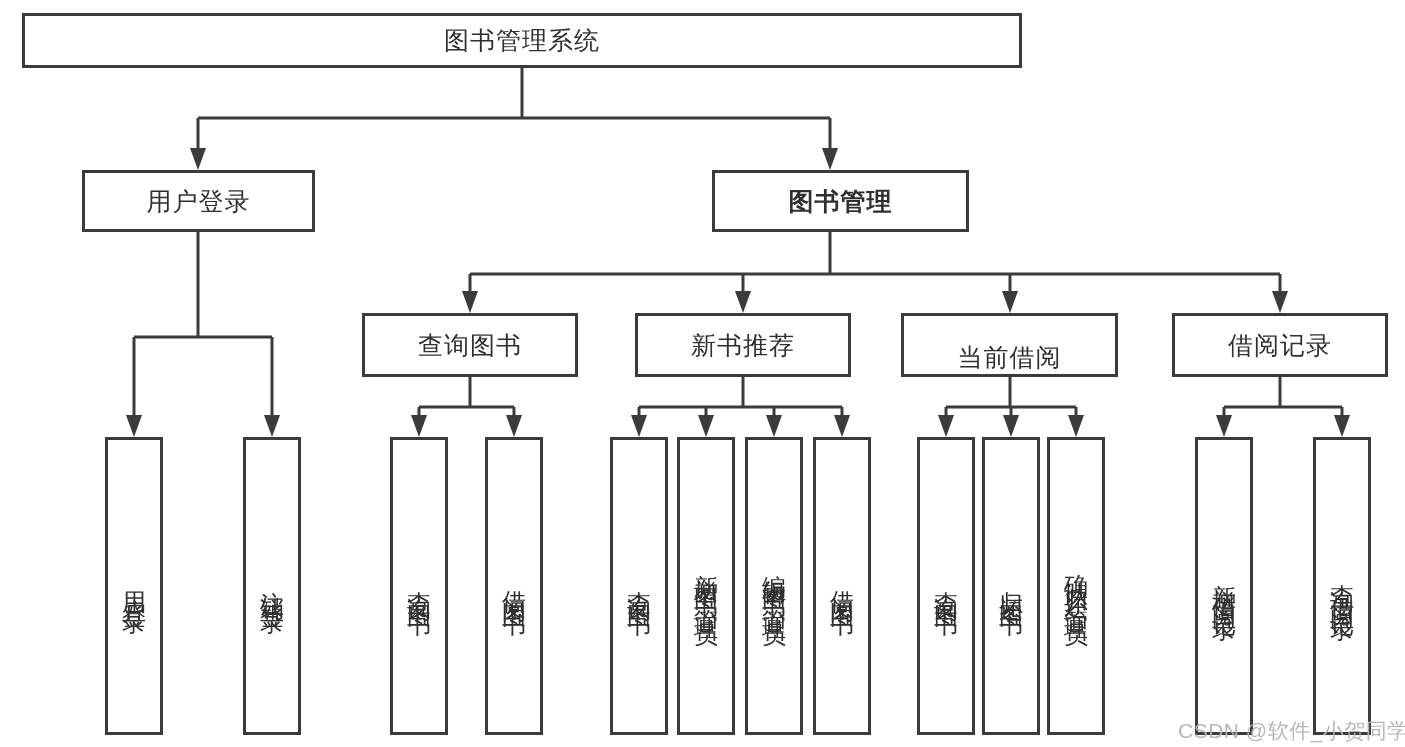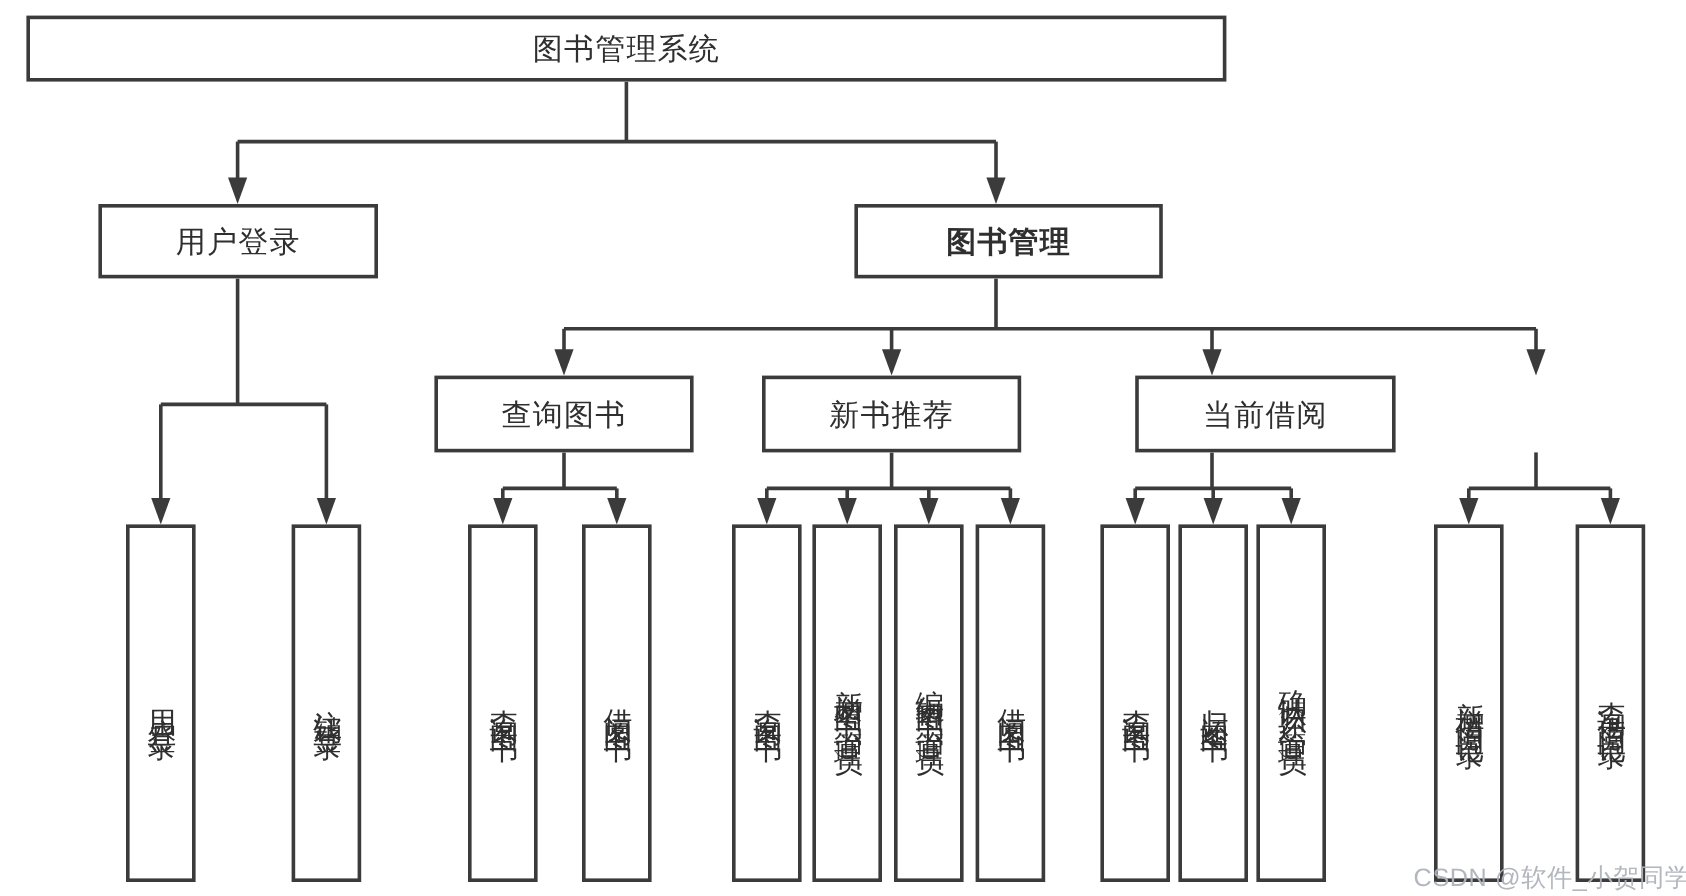--- a/index.html
+++ b/index.html
@@ -148,22 +148,25 @@
   <div class="box" style="left:712px; top:170px; width:257px; height:62px;font-weight:bold;">
     <span class="hlabel">图书管理</span>
   </div>
 
   <div class="box" style="left:362px; top:313px; width:216px; height:64px;">
     <span class="hlabel">查询图书</span>
   </div>
   <div class="box" style="left:635px; top:313px; width:216px; height:64px;">
     <span class="hlabel">新书推荐</span>
   </div>
-  <div class="box" style="left:946px; top:313px; width:217px; height:64px;">
+  <div class="box" style="left:901px; top:313px; width:217px; height:64px;align-items:flex-end;">
     <span class="hlabel">当前借阅</span>
+  </div>
+  <div class="box" style="left:1172px; top:313px; width:216px; height:64px;">
+    <span class="hlabel">借阅记录</span>
   </div>
 
   <div class="box vbox" style="left:105px; top:437px;">
     <span class="vtext">用户登录</span>
   </div>
   <div class="box vbox" style="left:243px; top:437px;">
     <span class="vtext">注销登录</span>
   </div>
 
   <div class="box vbox" style="left:390px; top:437px;">

